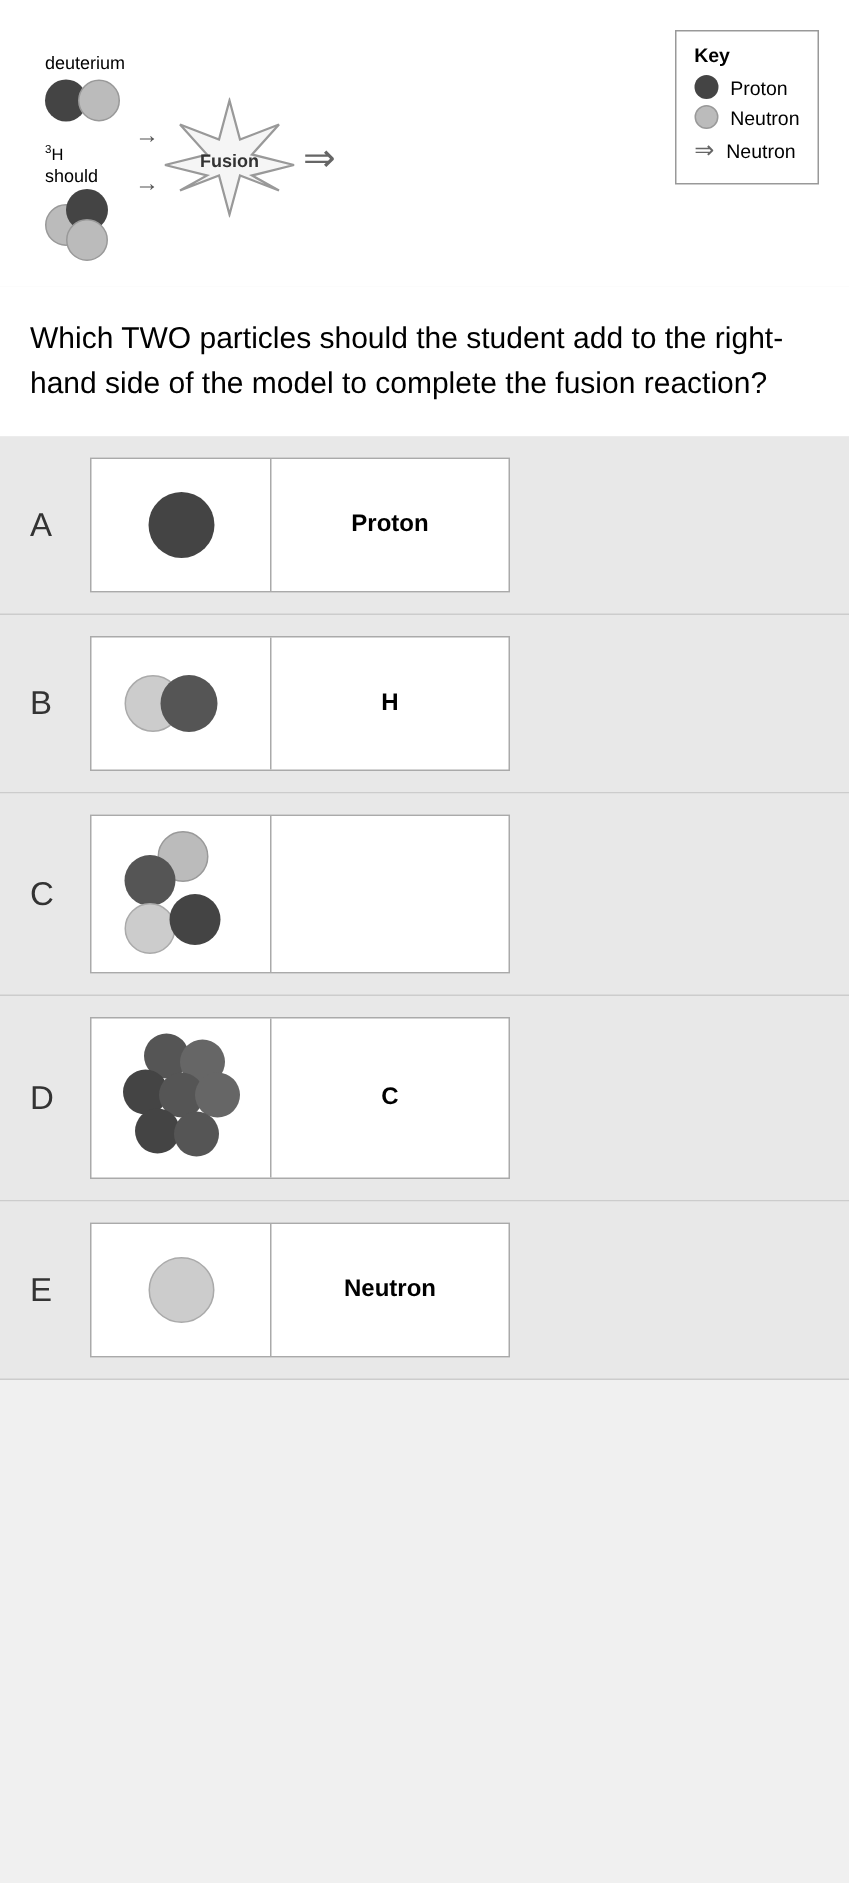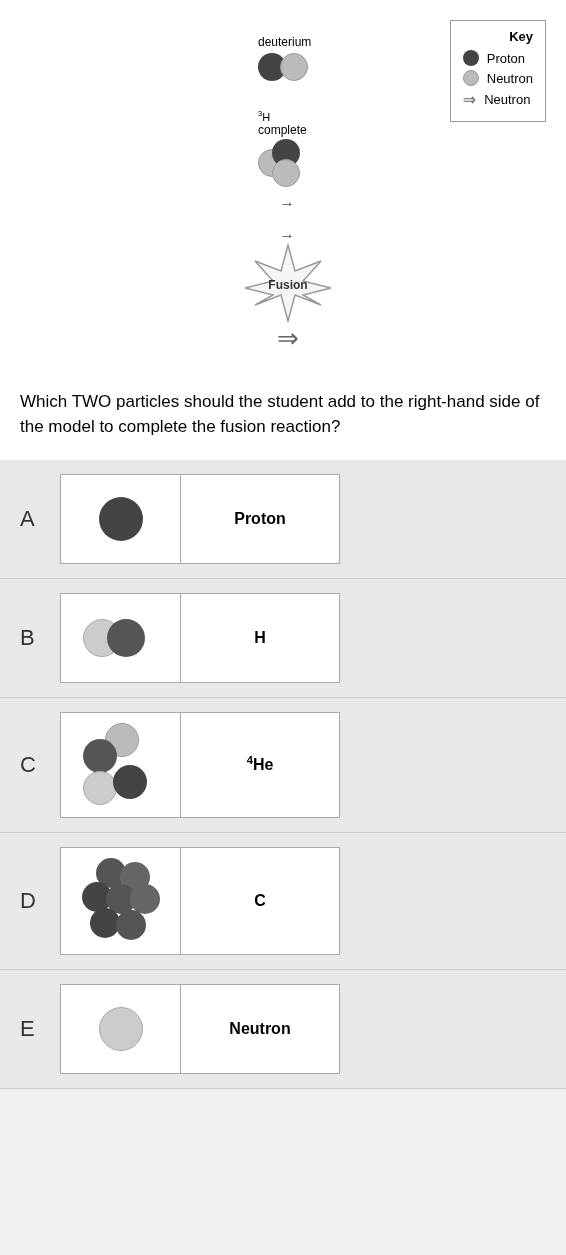--- a/index.html
+++ b/index.html
@@ -20,21 +20,21 @@
       position: absolute;
       right: 0;
       top: 0;
       border: 1px solid #999;
       padding: 8px 12px;
       background: #fff;
       font-size: 13px;
     }
     .key-box .key-title {
       font-weight: bold;
-      text-align: right;
+      text-align: left;
       margin-bottom: 6px;
     }
     .key-row {
       display: flex;
       align-items: center;
       gap: 8px;
       margin-bottom: 4px;
     }
     .key-proton-circle {
       width: 16px; height: 16px;
@@ -106,21 +106,21 @@
       gap: 10px;
       margin-right: 6px;
     }
 
     
     .question-section {
       background: #fff;
       padding: 20px 20px;
     }
     .question-text {
-      font-size: 17px;
+      font-size: 20px;
       line-height: 1.5;
     }
 
     
     .options-section {
       background: #e8e8e8;
       padding: 0;
     }
     .option-row {
       display: flex;
@@ -184,21 +184,20 @@
       font-size: 0.7em;
       vertical-align: super;
     }
 
     .diagram-wrapper {
       display: flex;
       align-items: center;
       gap: 0px;
       padding: 15px 0 5px 10px;
       position: relative;
-      flex-direction: column;
     }
 
     .arrows-down-col {
       display: flex;
       flex-direction: column;
       gap: 14px;
       align-items: center;
       margin-right: 4px;
     }
   </style>
@@ -211,23 +210,23 @@
     <div class="reactants-col">
 
       <div class="reactant-deuterium">
         <div class="deuterium-label">deuterium</div>
         <div class="deuterium-circles">
           <div class="circle-dark"></div>
           <div class="circle-light" style="margin-left:-6px;"></div>
         </div>
       </div>
 
-      <div class="tritium-group" style="margin-top:18px;text-align:right;">
+      <div class="tritium-group" style="margin-top:4px;text-align:right;">
         <div style="font-size:11px;"><sup>3</sup>H</div>
-        <div style="font-size:12px;">complete</div>
+        <div style="font-size:12px;">should</div>
 
         <div style="position:relative;width:54px;height:50px;margin-top:2px;">
           <div style="position:absolute;left:0;top:10px;width:28px;height:28px;border-radius:50%;background:#bbb;border:1px solid #999;"></div>
           <div style="position:absolute;left:14px;top:0;width:28px;height:28px;border-radius:50%;background:#444;"></div>
           <div style="position:absolute;left:14px;top:20px;width:28px;height:28px;border-radius:50%;background:#bbb;border:1px solid #999;"></div>
         </div>
       </div>
     </div>
 
     <div class="arrows-down-col" style="margin-right:2px;margin-top:4px;">
@@ -298,23 +297,20 @@
     <div class="option-letter">C</div>
     <div class="option-card">
       <div class="option-img-cell">
 
         <div style="position:relative;width:88px;height:88px;">
           <div style="position:absolute;left:28px;top:2px;width:34px;height:34px;border-radius:50%;background:#bbb;border:1px solid #999;"></div>
           <div style="position:absolute;left:6px;top:18px;width:34px;height:34px;border-radius:50%;background:#555;"></div>
           <div style="position:absolute;left:6px;top:50px;width:34px;height:34px;border-radius:50%;background:#ccc;border:1px solid #aaa;"></div>
           <div style="position:absolute;left:36px;top:44px;width:34px;height:34px;border-radius:50%;background:#444;"></div>
         </div>
-      </div>
-      <div class="option-text-cell">
-        <span><sup>4</sup>He</span>
       </div>
     </div>
   </div>
 
   <div class="option-row">
     <div class="option-letter">D</div>
     <div class="option-card">
       <div class="option-img-cell">
 
         <div style="position:relative;width:90px;height:90px;">

